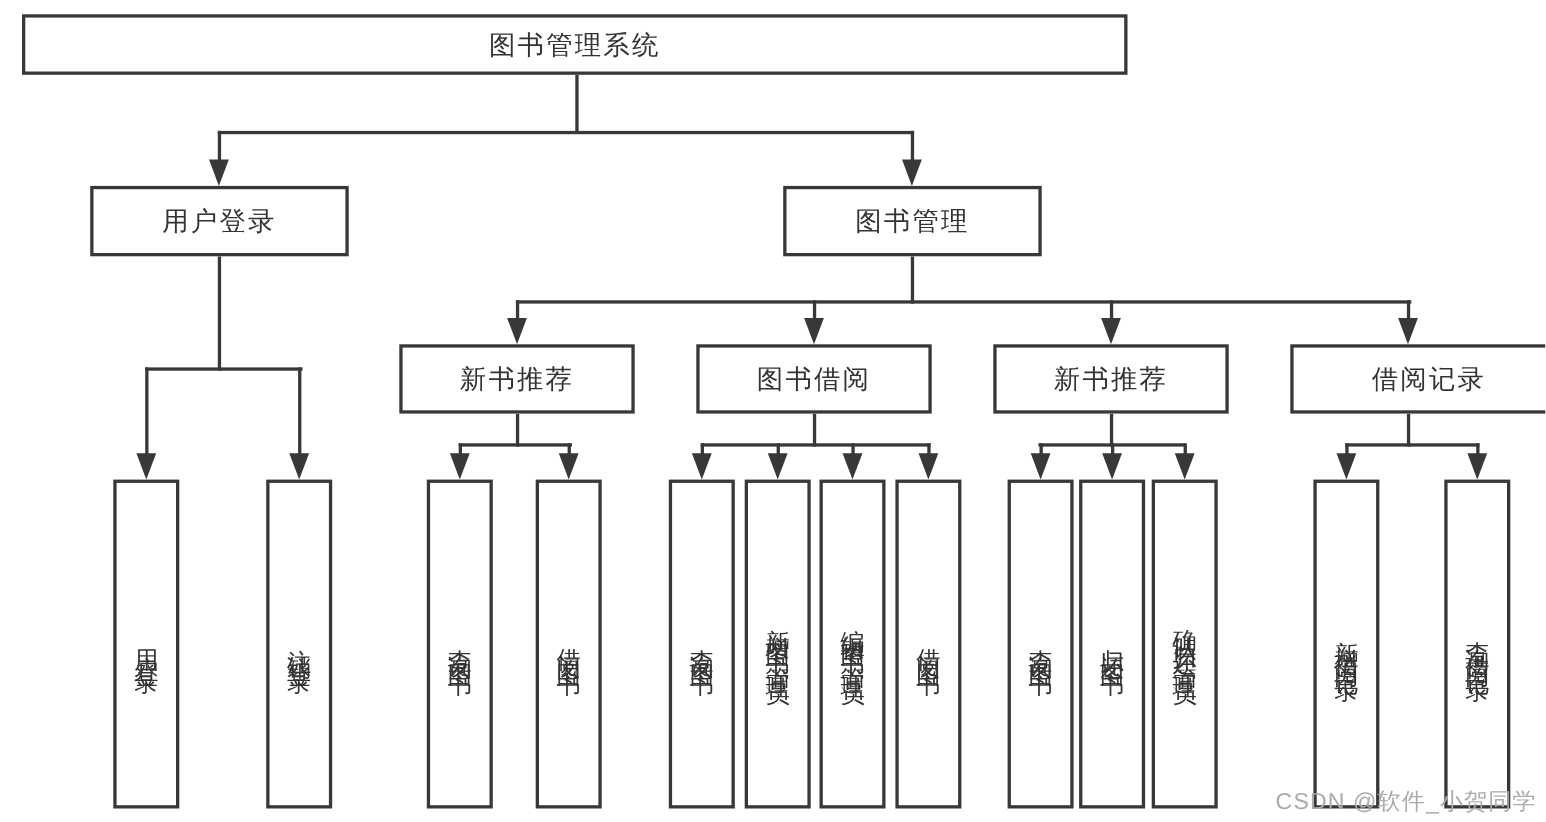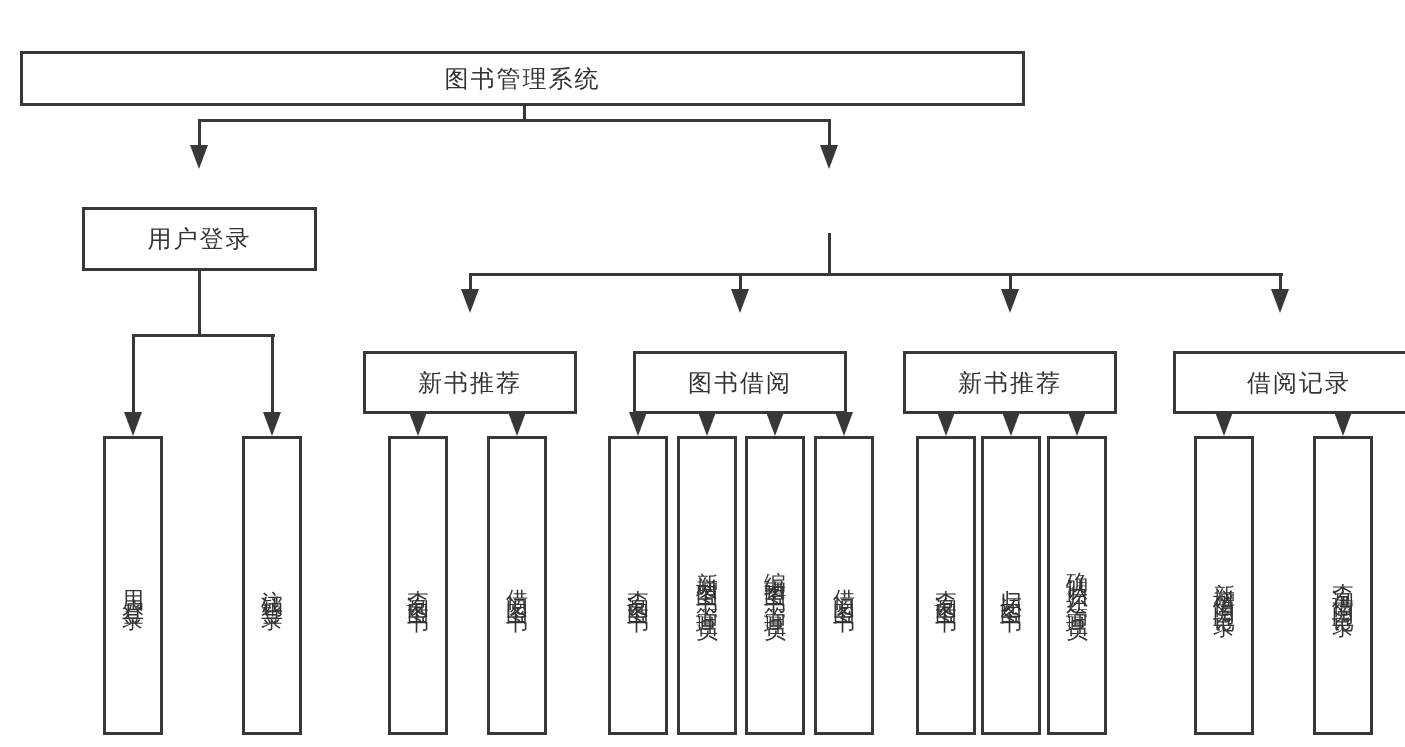--- a/index.html
+++ b/index.html
@@ -16,21 +16,21 @@
     position: absolute;
     box-sizing: border-box;
     border: 3px solid #383838;
     background: #ffffff;
     color: #333333;
     display: flex;
     align-items: center;
     justify-content: center;
     text-align: center;
   }
-  .hnode { font-size: 24px; letter-spacing: 2px; margin-top: 38px; }
+  .hnode { font-size: 24px; letter-spacing: 2px; }
   .leaf {
     writing-mode: vertical-rl;
     text-orientation: mixed;
     font-size: 22px;
     letter-spacing: 7px;
     line-height: 1;
   }
   .n-root { left: 20px;  top: 13px;  width: 1005px; height: 55px; }
   .n-l2a  { left: 82px;  top: 169px; width: 235px;  height: 64px; }
   .n-l2b  { left: 712px; top: 169px; width: 235px;  height: 64px; }
@@ -165,20 +165,21 @@
   <div class="arrow a-leaf a-g3d"></div>
   <div class="arrow a-leaf a-g4a"></div>
   <div class="arrow a-leaf a-g4b"></div>
   <div class="arrow a-leaf a-g4c"></div>
   <div class="arrow a-leaf a-g5a"></div>
   <div class="arrow a-leaf a-g5b"></div>
 
   <div class="node hnode n-root">图书管理系统</div>
 
   <div class="node hnode n-l2a">用户登录</div>
+  <div class="node hnode n-l2b">图书管理</div>
 
   <div class="node hnode n-l3b">图书借阅</div>
   <div class="node hnode n-l3a">新书推荐</div>
   <div class="node hnode n-l3c">新书推荐</div>
   <div class="node hnode n-l3d">借阅记录</div>
 
   <div class="node leaf n-g1a">用户登录</div>
   <div class="node leaf n-g1b">注销登录</div>
 
   <div class="node leaf n-g2a">查询图书</div>
@@ -189,14 +190,15 @@
   <div class="node leaf n-g3c">编辑图书（管理员）</div>
   <div class="node leaf n-g3d">借阅图书</div>
 
   <div class="node leaf n-g4a">查询图书</div>
   <div class="node leaf n-g4b">归还图书</div>
   <div class="node leaf n-g4c">确认归还（管理员）</div>
 
   <div class="node leaf n-g5a">新增借阅记录</div>
   <div class="node leaf n-g5b">查询借阅记录</div>
 
+  <div class="watermark">CSDN @软件_小贺同学</div>
 
 </div>
 
 </body></html>

